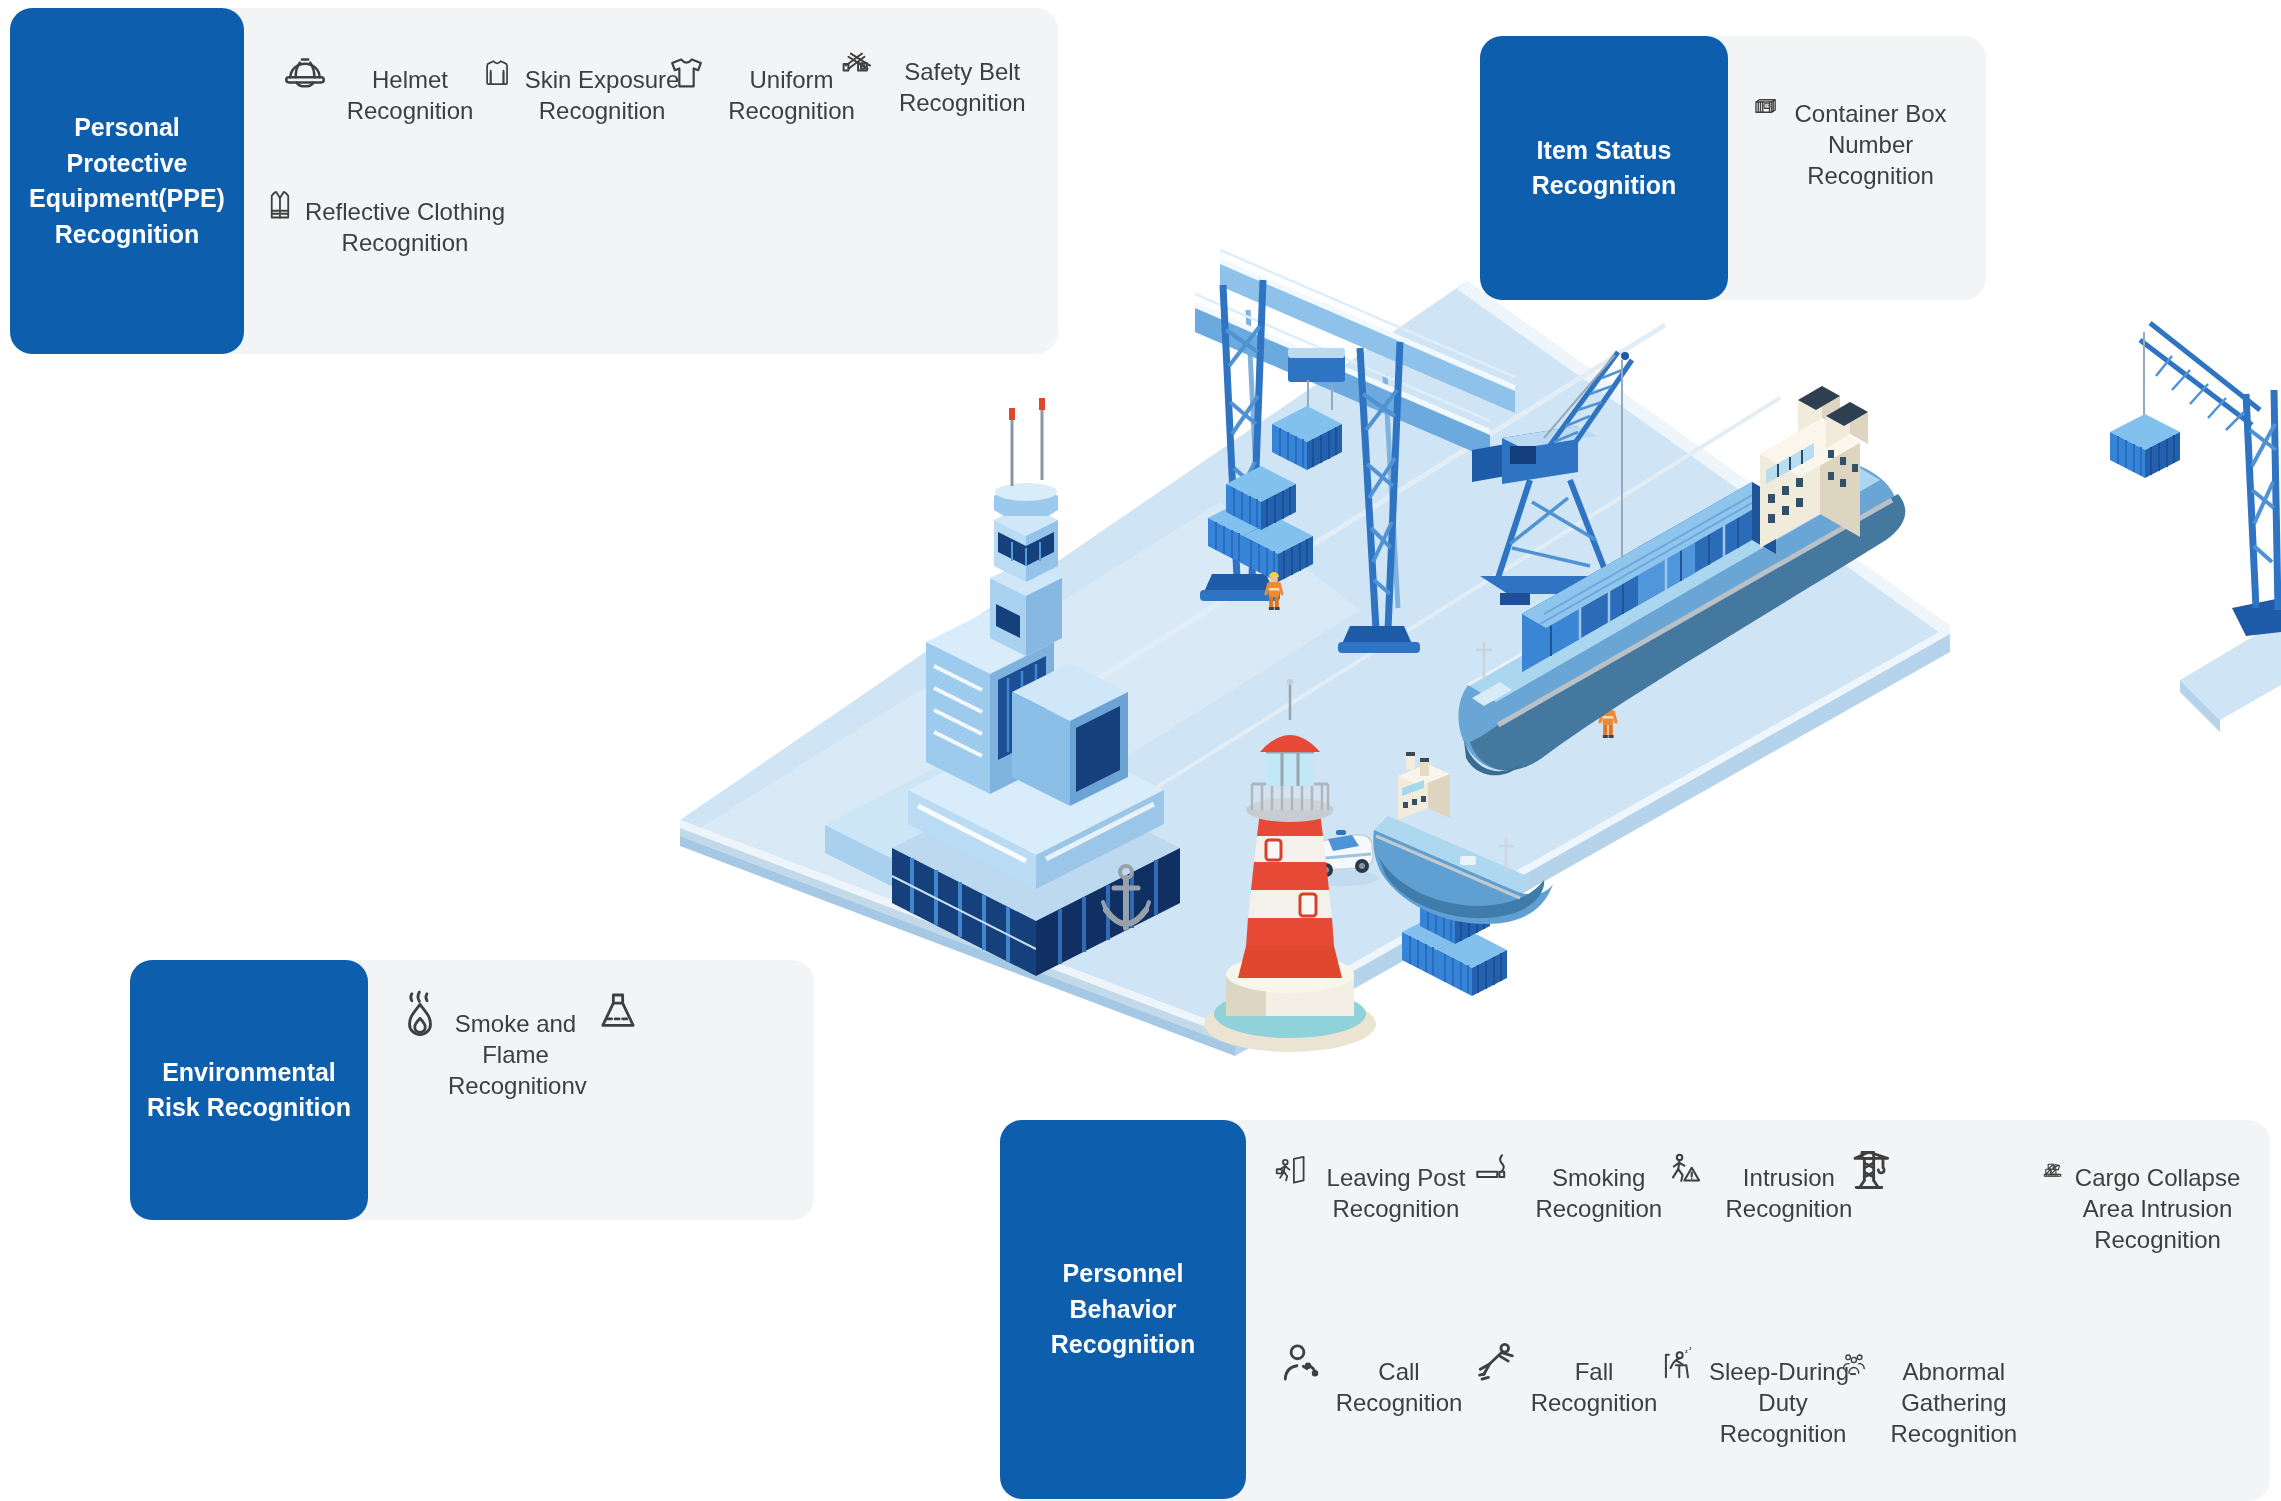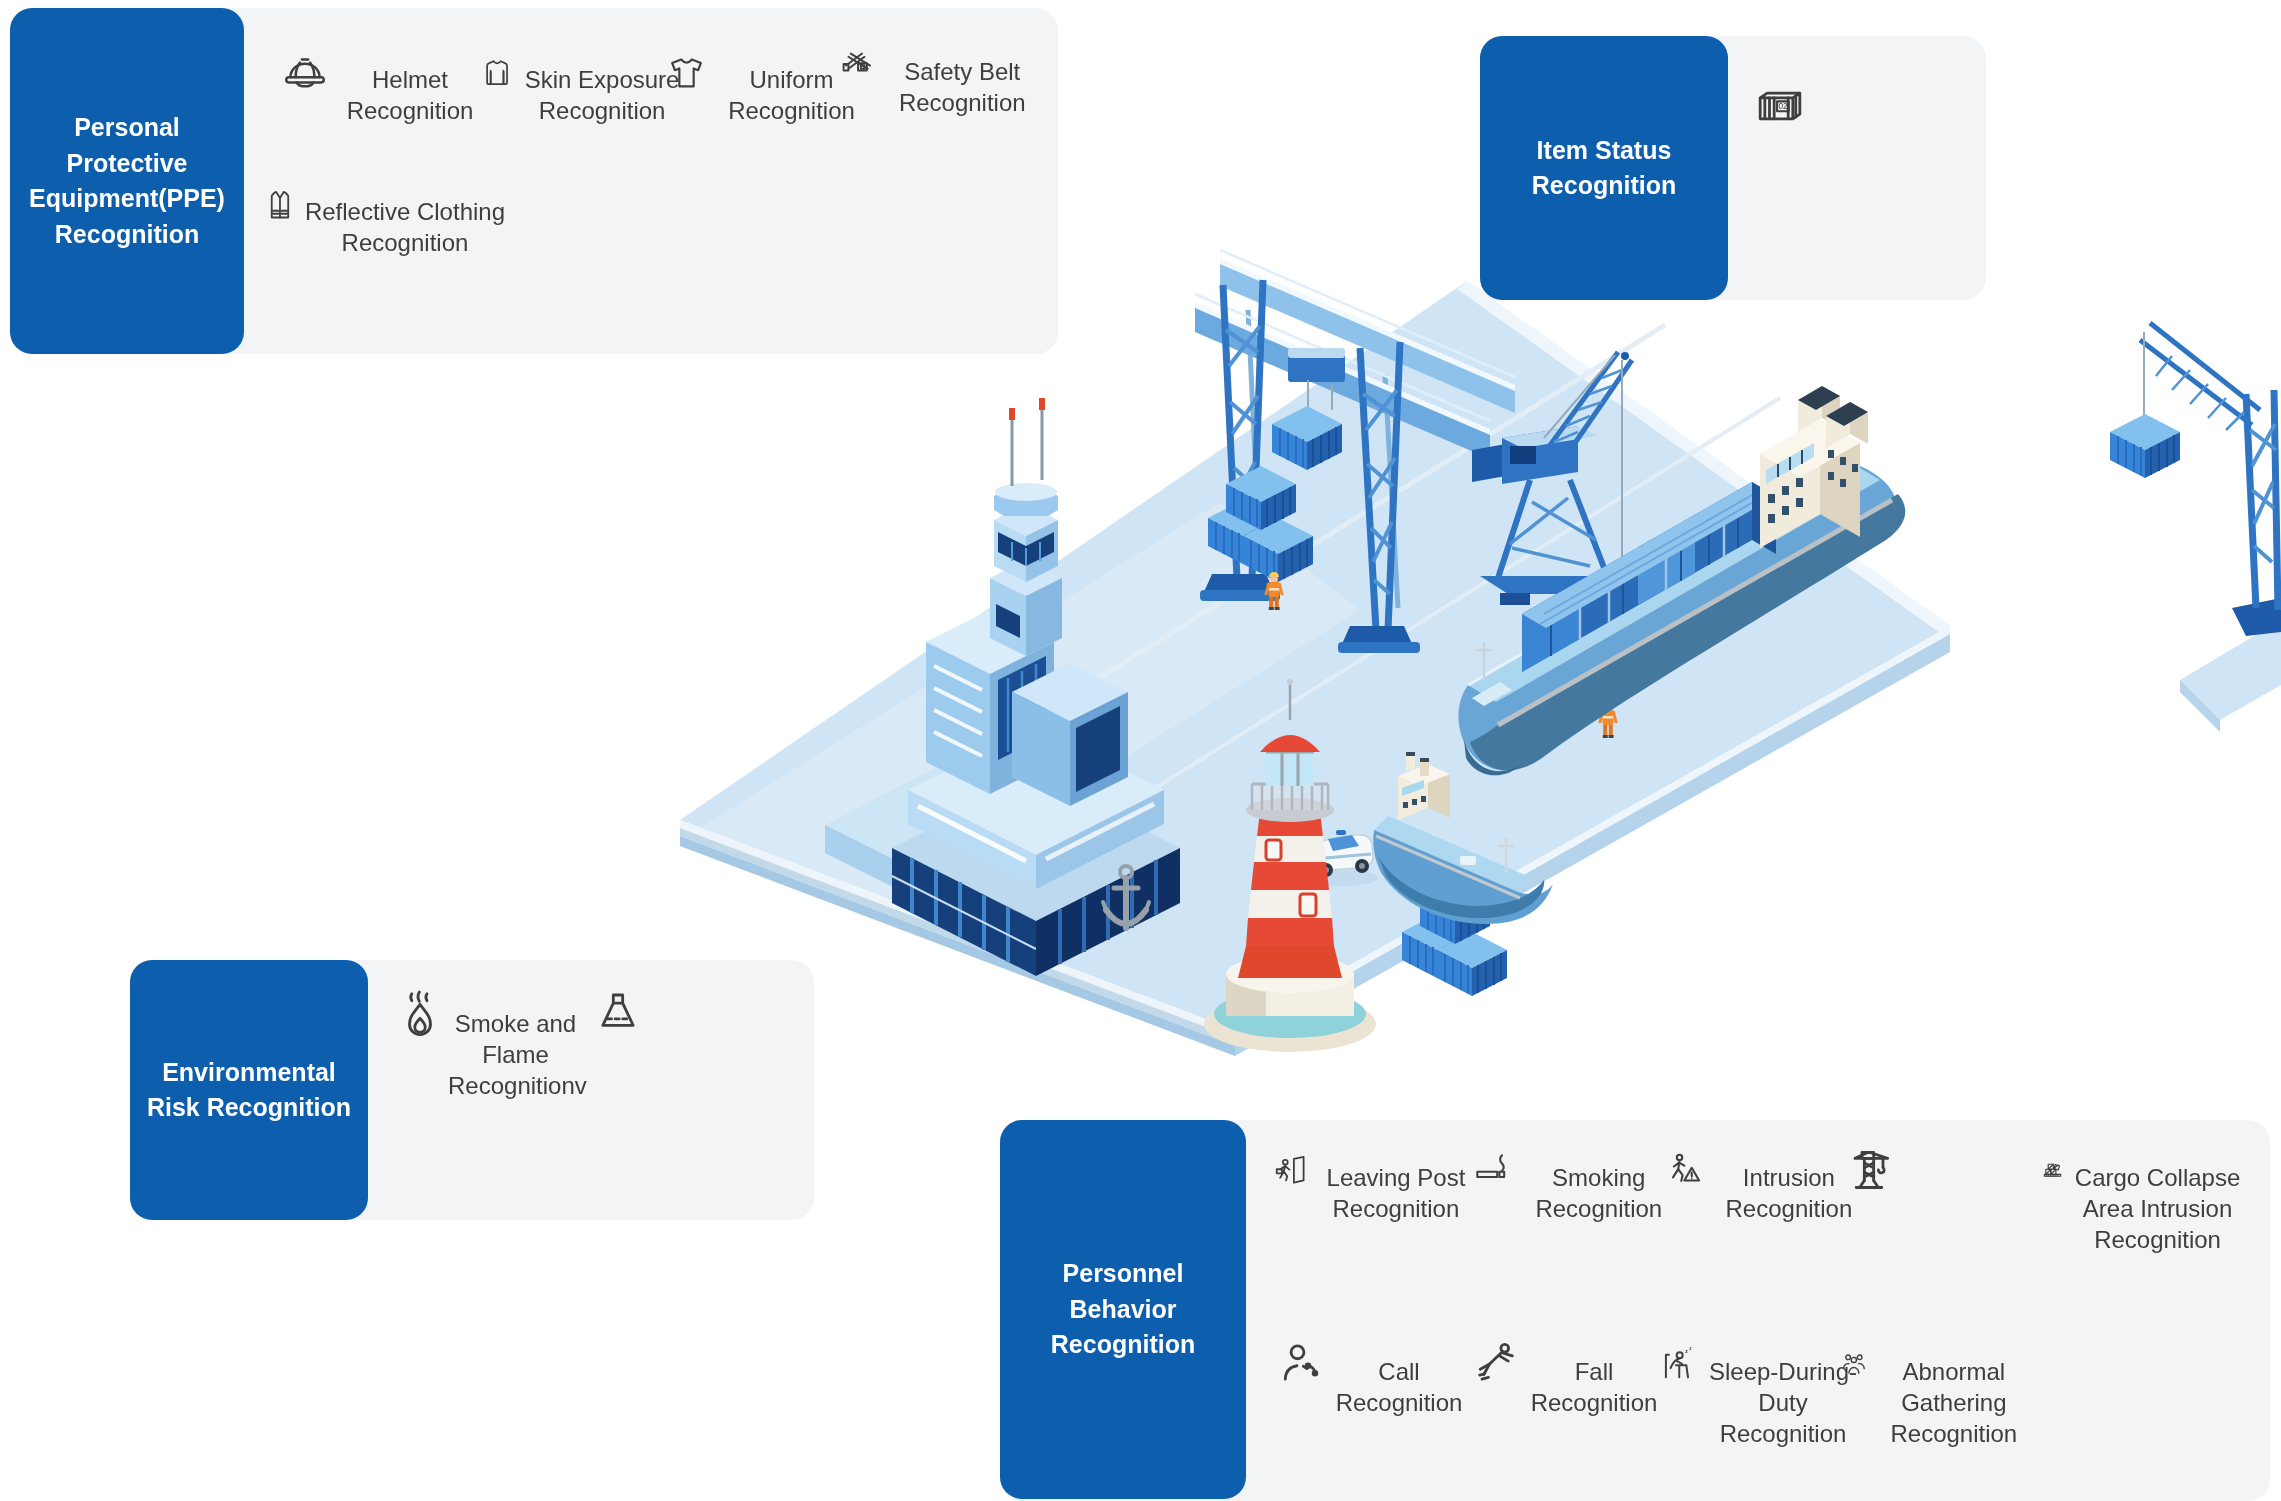--- a/index.html
+++ b/index.html
@@ -326,20 +326,21 @@
   <div>Item Status Recognition</div>
 </div>
 <div class="cell" style="left:1752px;top:78px;width:210px">
   <svg class="ic" width="56" height="56" viewBox="0 0 48 48">
     <path d="M7 17 H35 V35 H7 Z M35 17 L41 13 V31 L35 35 M7 17 L13 13 H41"></path>
     <path d="M11 17 V35 M15 17 V35 M19 17 V35 M31 17 V35"></path>
     <path d="M37.5 15.5 V33.5"></path>
     <rect x="21.5" y="20" width="10" height="8.5" stroke-width="1.8"></rect>
     <text x="26.5" y="26.8" font-size="7" text-anchor="middle">02</text>
   </svg>
+  <div class="lbl">Container Box Number Recognition</div>
 </div>
 
 <div class="panel" style="left:130px;top:960px;width:684px;height:260px"></div>
 <div class="bluecard" style="left:130px;top:960px;width:238px;height:260px">
   <div>Environmental Risk Recognition</div>
 </div>
 <div class="cell" style="left:392px;top:988px;width:210px">
   <svg class="ic" width="56" height="56" viewBox="0 0 48 48">
     <path d="M17 5 q-2 3 0 6 M23.5 3.5 q-2.5 4 0 8 M30 5 q-2 3 0 6"></path>
     <path d="M24 14 c-5 7 -9 10 -9 17 a9 9 0 0 0 18 0 c0 -7 -4 -10 -9 -17 z"></path>

